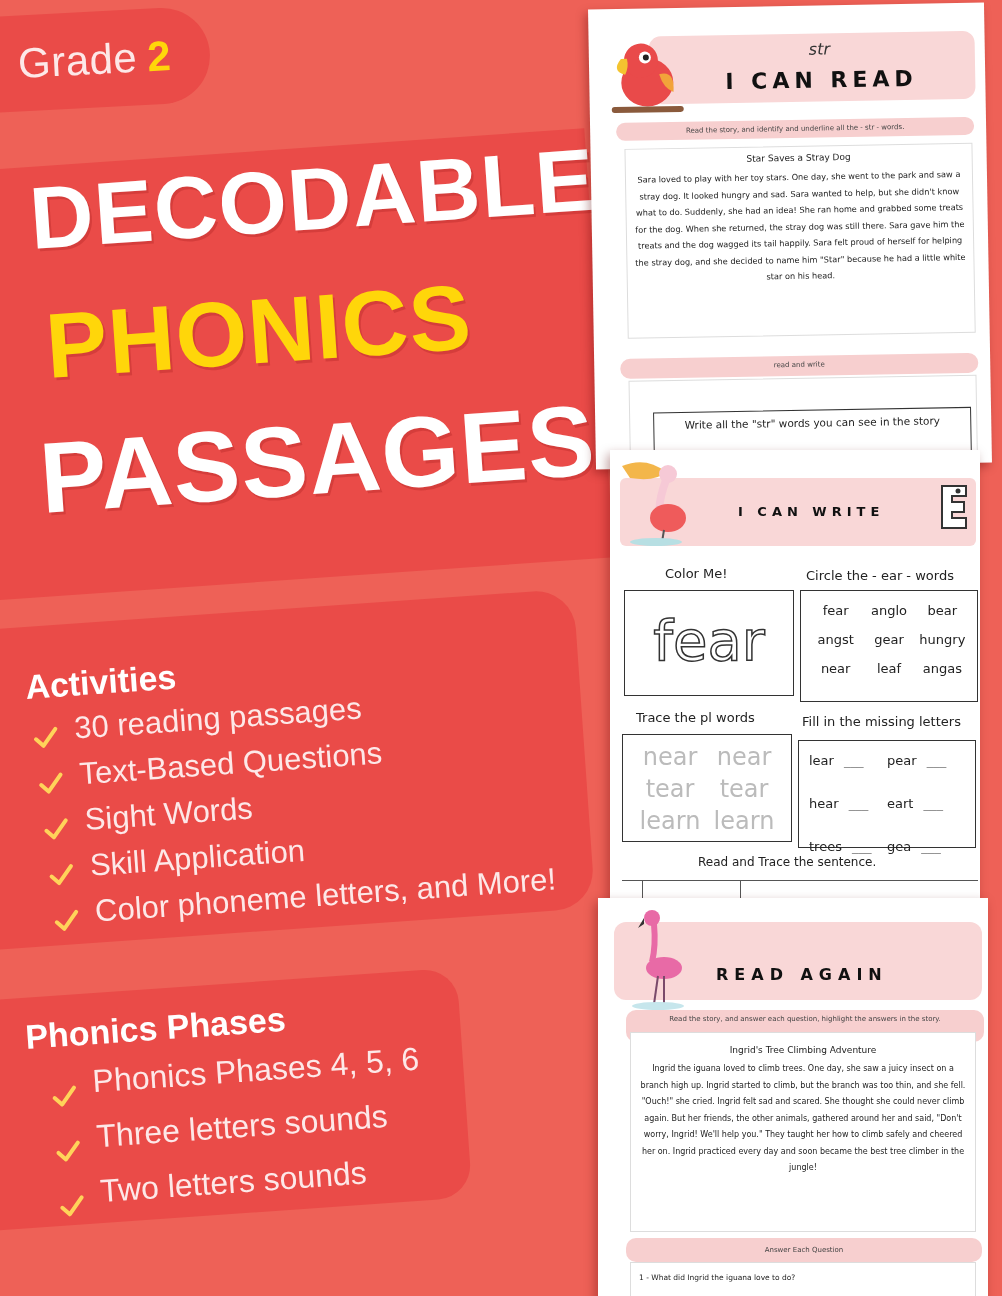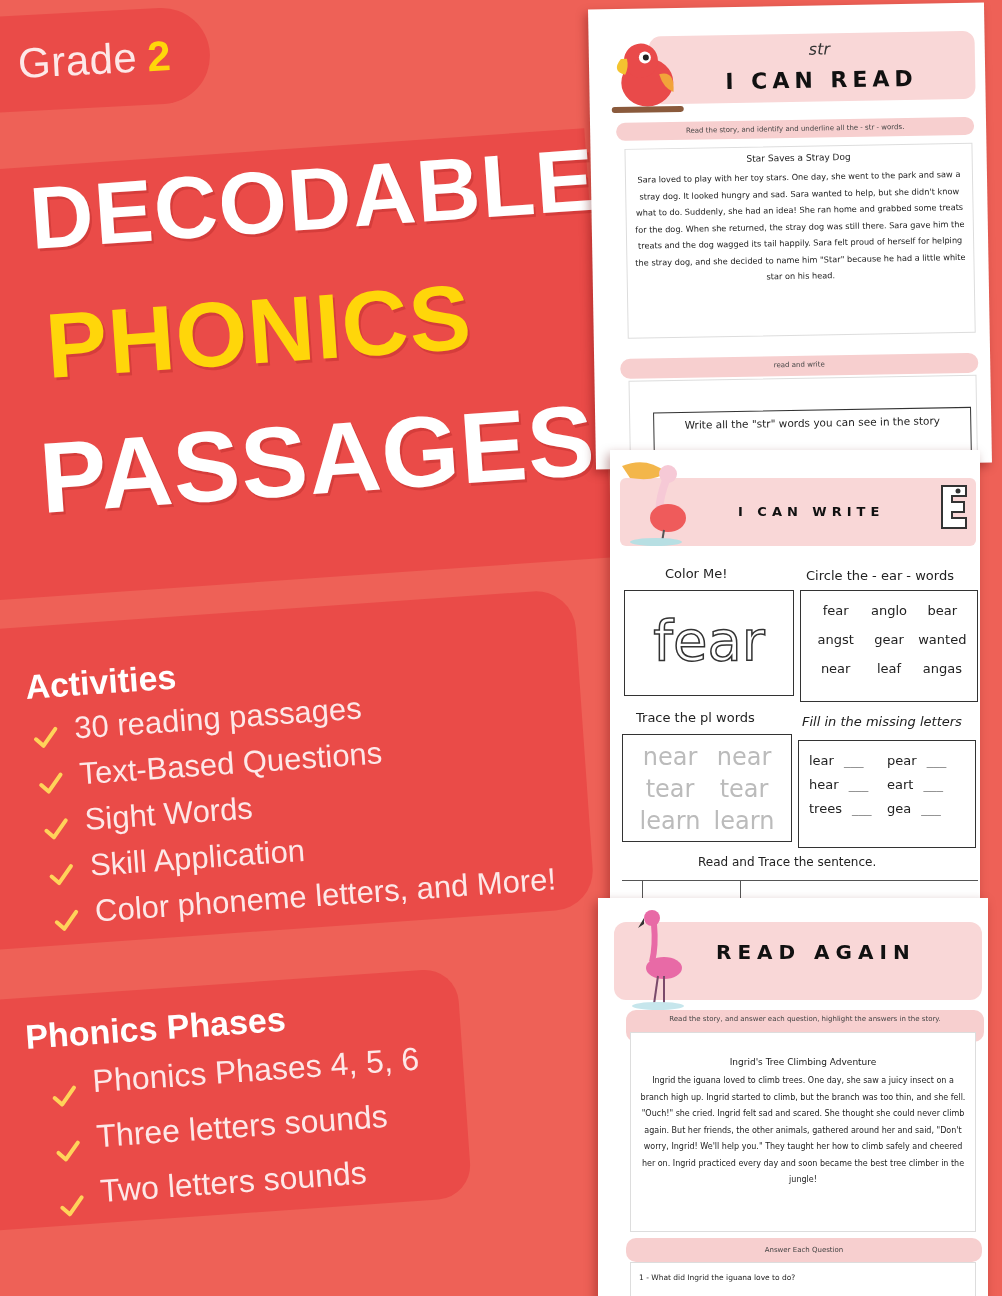--- a/index.html
+++ b/index.html
@@ -44,21 +44,21 @@
   .box { position: absolute; border: 1px solid #ddd; background: #fff; }
   .story-title { text-align: center; font-size: 9px; margin: 6px 0 6px; }
   .story-text { text-align: center; font-size: 8.2px; line-height: 16.5px; padding: 0 6px; }
   .thin-box { position: absolute; border: 1.5px solid #333; }
 
   .mascot { position: absolute; }
 
   .ws-label { position: absolute; font-size: 13px; color: #222; }
   .word-grid { display: grid; grid-template-columns: repeat(3, 1fr); row-gap: 14px; padding: 12px 8px; font-size: 13px; text-align: center; }
   .trace-grid { display: grid; grid-template-columns: 1fr 1fr; row-gap: 4px; padding: 8px 10px; font-size: 24px; color: #bbb; text-align: center; font-family: "DejaVu Sans", sans-serif; }
-  .fill-grid { display: grid; grid-template-columns: 1fr 1fr; row-gap: 9px; padding: 12px 10px; font-size: 13px; }
+  .fill-grid { display: grid; grid-template-columns: 1fr 1fr; row-gap: 28px; padding: 12px 10px; font-size: 13px; }
   .fill-grid span::after { content: " ___"; color: #888; margin-left: 6px; }
   .outline-word { font-size: 56px; color: #fff; -webkit-text-stroke: 1.5px #333; text-align: center; line-height: 100px; font-family: "DejaVu Sans", sans-serif; }
 </style>
 </head>
 <body>
 
 <div class="band band-grade"></div>
 <div class="band band-title"></div>
 <div class="band band-activities"></div>
 <div class="band band-phases"></div>
@@ -183,29 +183,29 @@
   <div class="thin-box" style="left:14px; top:140px; width:170px; height:106px;">
     <div class="outline-word">fear</div>
   </div>
   <div class="thin-box" style="left:190px; top:140px; width:178px; height:112px;">
     <div class="word-grid">
       <span>fear</span>
       <span>anglo</span>
       <span>bear</span>
       <span>angst</span>
       <span>gear</span>
-      <span>wanted</span>
+      <span>hungry</span>
       <span>near</span>
       <span>leaf</span>
       <span>angas</span>
     </div>
   </div>
 
   <div class="ws-label" style="left:26px; top:260px;">Trace the pl words</div>
-  <div class="ws-label" style="left:192px; top:264px;font-style:italic;">Fill in the missing letters</div>
+  <div class="ws-label" style="left:192px; top:264px;">Fill in the missing letters</div>
   <div class="thin-box" style="left:12px; top:284px; width:170px; height:108px;">
     <div class="trace-grid">
       <span>near</span>
       <span>near</span>
       <span>tear</span>
       <span>tear</span>
       <span>learn</span>
       <span>learn</span>
     </div>
   </div>
@@ -231,23 +231,23 @@
     <svg width="80" height="108" viewBox="0 0 80 108">
       <circle cx="40" cy="12" r="8" fill="#e86aa6"></circle>
       <path d="M32 12 L26 22 L32 18 Z" fill="#333"></path>
       <path d="M42 18 Q44 40 40 56" stroke="#e86aa6" stroke-width="6" fill="none"></path>
       <ellipse cx="52" cy="62" rx="18" ry="11" fill="#e86aa6"></ellipse>
       <line x1="46" y1="70" x2="42" y2="98" stroke="#7a4a6a" stroke-width="2"></line>
       <line x1="52" y1="70" x2="52" y2="98" stroke="#7a4a6a" stroke-width="2"></line>
       <ellipse cx="46" cy="100" rx="26" ry="4" fill="#c6e6ec"></ellipse>
     </svg>
   </div>
-  <div class="head-title" style="left:118px; top:42px; font-size:20px; letter-spacing:6px;text-align:right;">READ AGAIN</div>
+  <div class="head-title" style="left:118px; top:67px; font-size:16px; letter-spacing:6px;text-align:right;">READ AGAIN</div>
   <div class="sub-band" style="left:28px; top:112px; width:358px; height:32px;">Read the story, and answer each question, highlight the answers in the story.</div>
   <div class="box" style="left:32px; top:134px; width:346px; height:200px;">
-    <div class="story-title" style="margin-top:24px;">Ingrid's Tree Climbing Adventure</div>
+    <div class="story-title" style="margin-top:12px;">Ingrid's Tree Climbing Adventure</div>
     <div class="story-text" style="font-size:8px;">Ingrid the iguana loved to climb trees. One day, she saw a juicy insect on a branch high up. Ingrid started to climb, but the branch was too thin, and she fell. "Ouch!" she cried. Ingrid felt sad and scared. She thought she could never climb again. But her friends, the other animals, gathered around her and said, "Don't worry, Ingrid! We'll help you." They taught her how to climb safely and cheered her on. Ingrid practiced every day and soon became the best tree climber in the jungle!</div>
   </div>
   <div class="sub-band" style="left:28px; top:340px; width:356px; height:24px; line-height:24px;">Answer Each Question</div>
   <div class="box" style="left:32px; top:364px; width:346px; height:60px;">
     <div style="font-size:7.5px; padding:10px 8px;">1 - What did Ingrid the iguana love to do?</div>
   </div>
 </div>
 
 </body></html>

